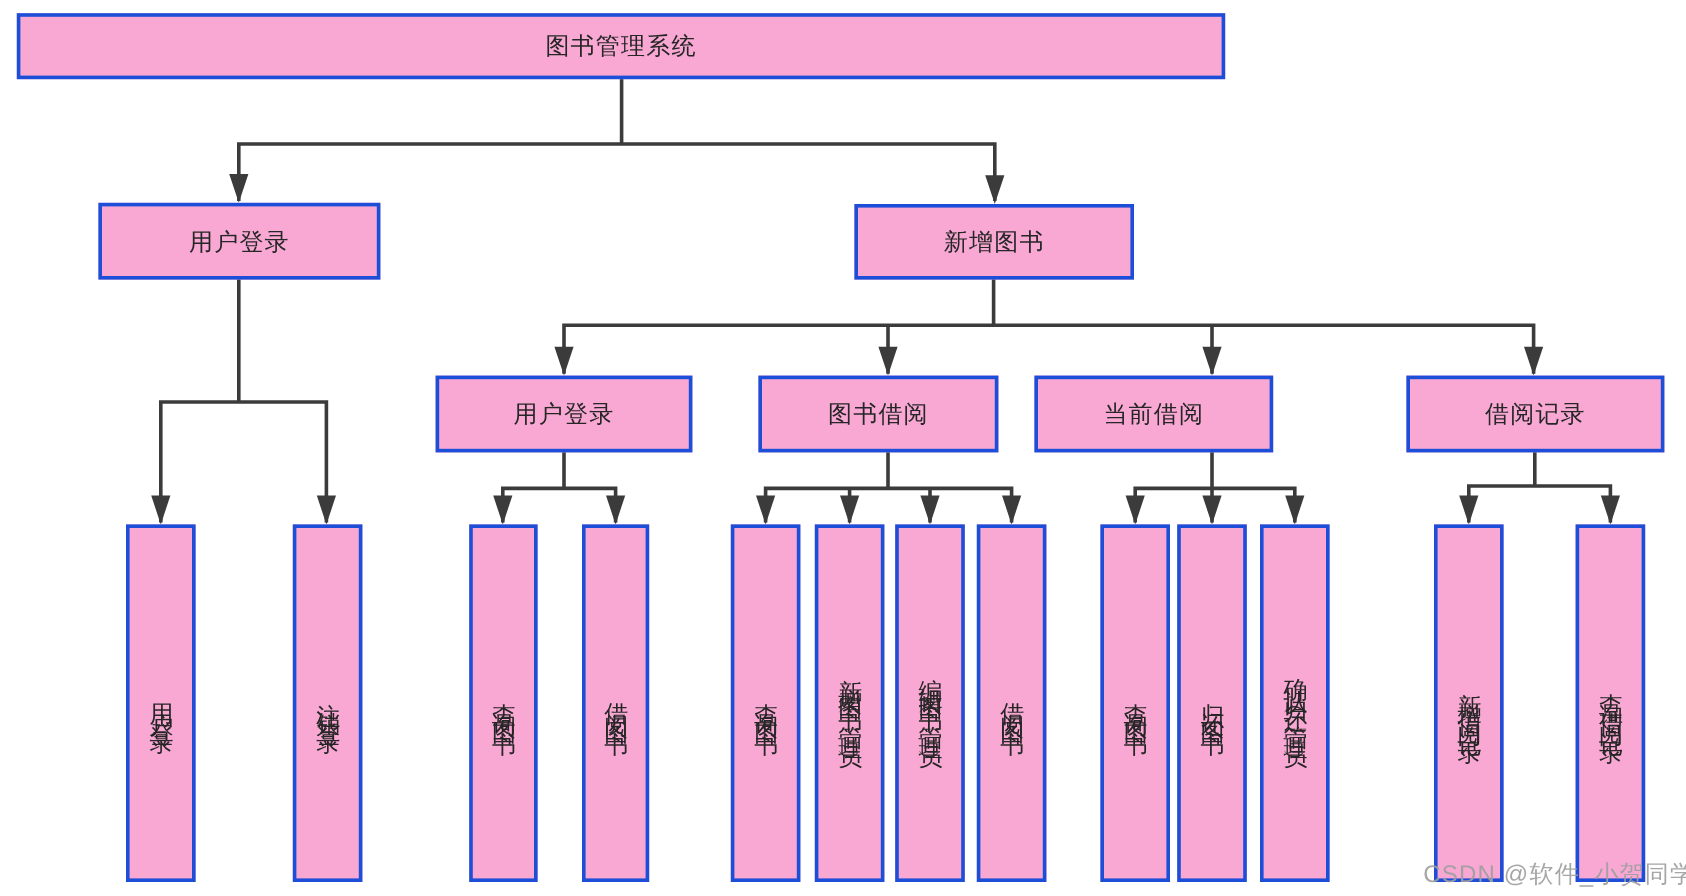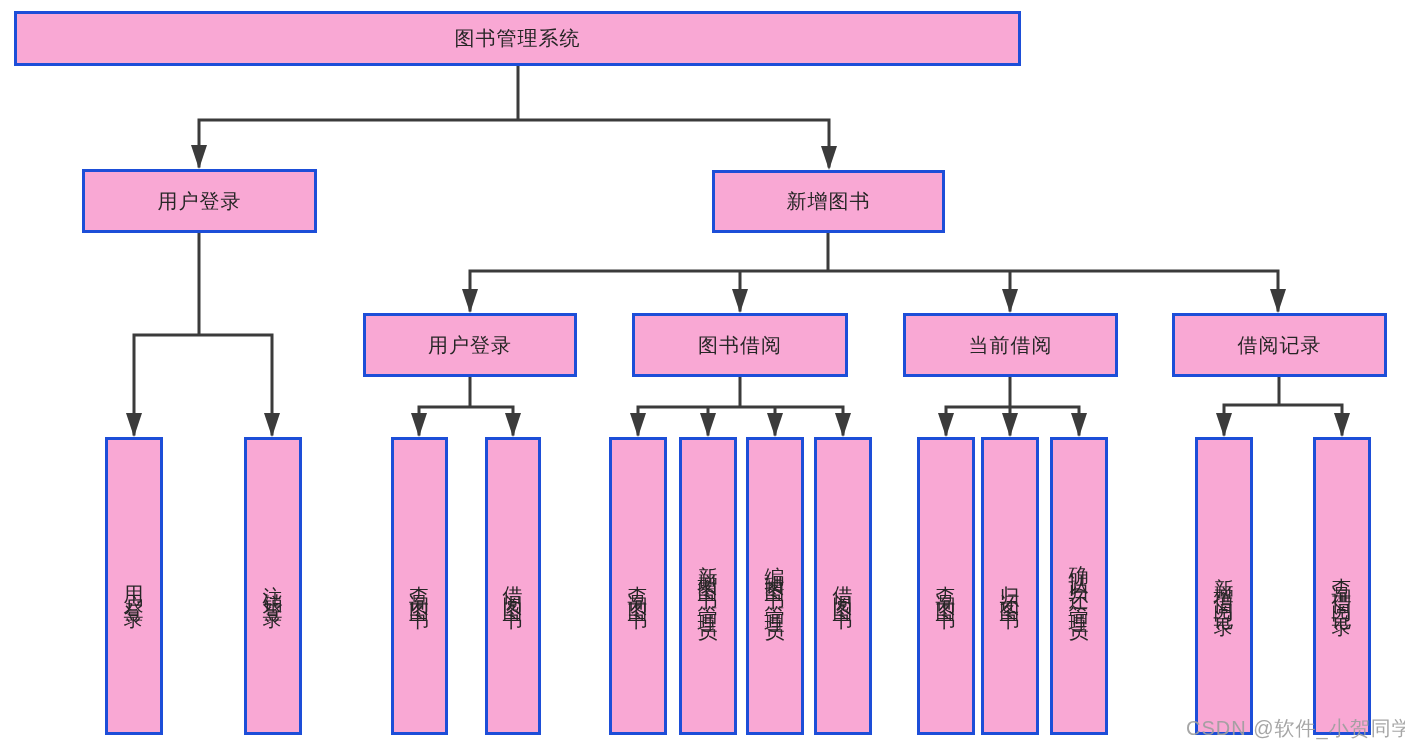--- a/index.html
+++ b/index.html
@@ -95,24 +95,24 @@
   <div class="box h-box" style="left:82px; top:169px; width:235px; height:64px;">
     <span>用户登录</span>
   </div>
   <div class="box h-box" style="left:712px; top:170px; width:233px; height:63px;">
     <span>新增图书</span>
   </div>
 
   <div class="box h-box" style="left:363px; top:313px; width:214px; height:64px;">
     <span>用户登录</span>
   </div>
-  <div class="box h-box" style="left:632px; top:313px; width:216px; height:64px;">
+  <div class="box h-box" style="left:632px; top:313px; width:200px; height:64px;">
     <span>图书借阅</span>
   </div>
-  <div class="box h-box" style="left:903px; top:313px; width:215px; height:64px;">
+  <div class="box h-box" style="left:862px; top:313px; width:199px; height:64px;">
     <span>当前借阅</span>
   </div>
   <div class="box h-box" style="left:1172px; top:313px; width:215px; height:64px;">
     <span>借阅记录</span>
   </div>
 
   <div class="box leaf" style="left:105px; width:58px;">
     <span class="v-text">用户登录</span>
   </div>
   <div class="box leaf" style="left:244px; width:58px;">

